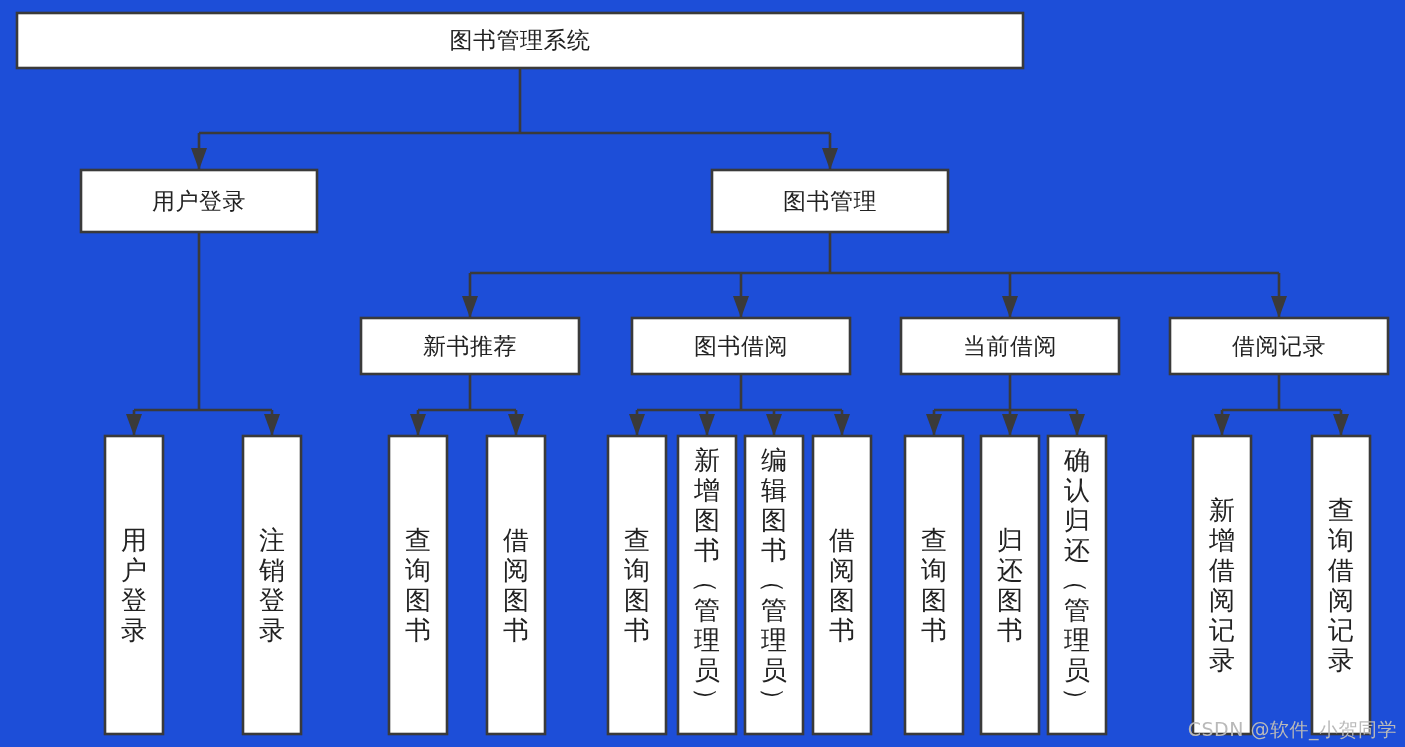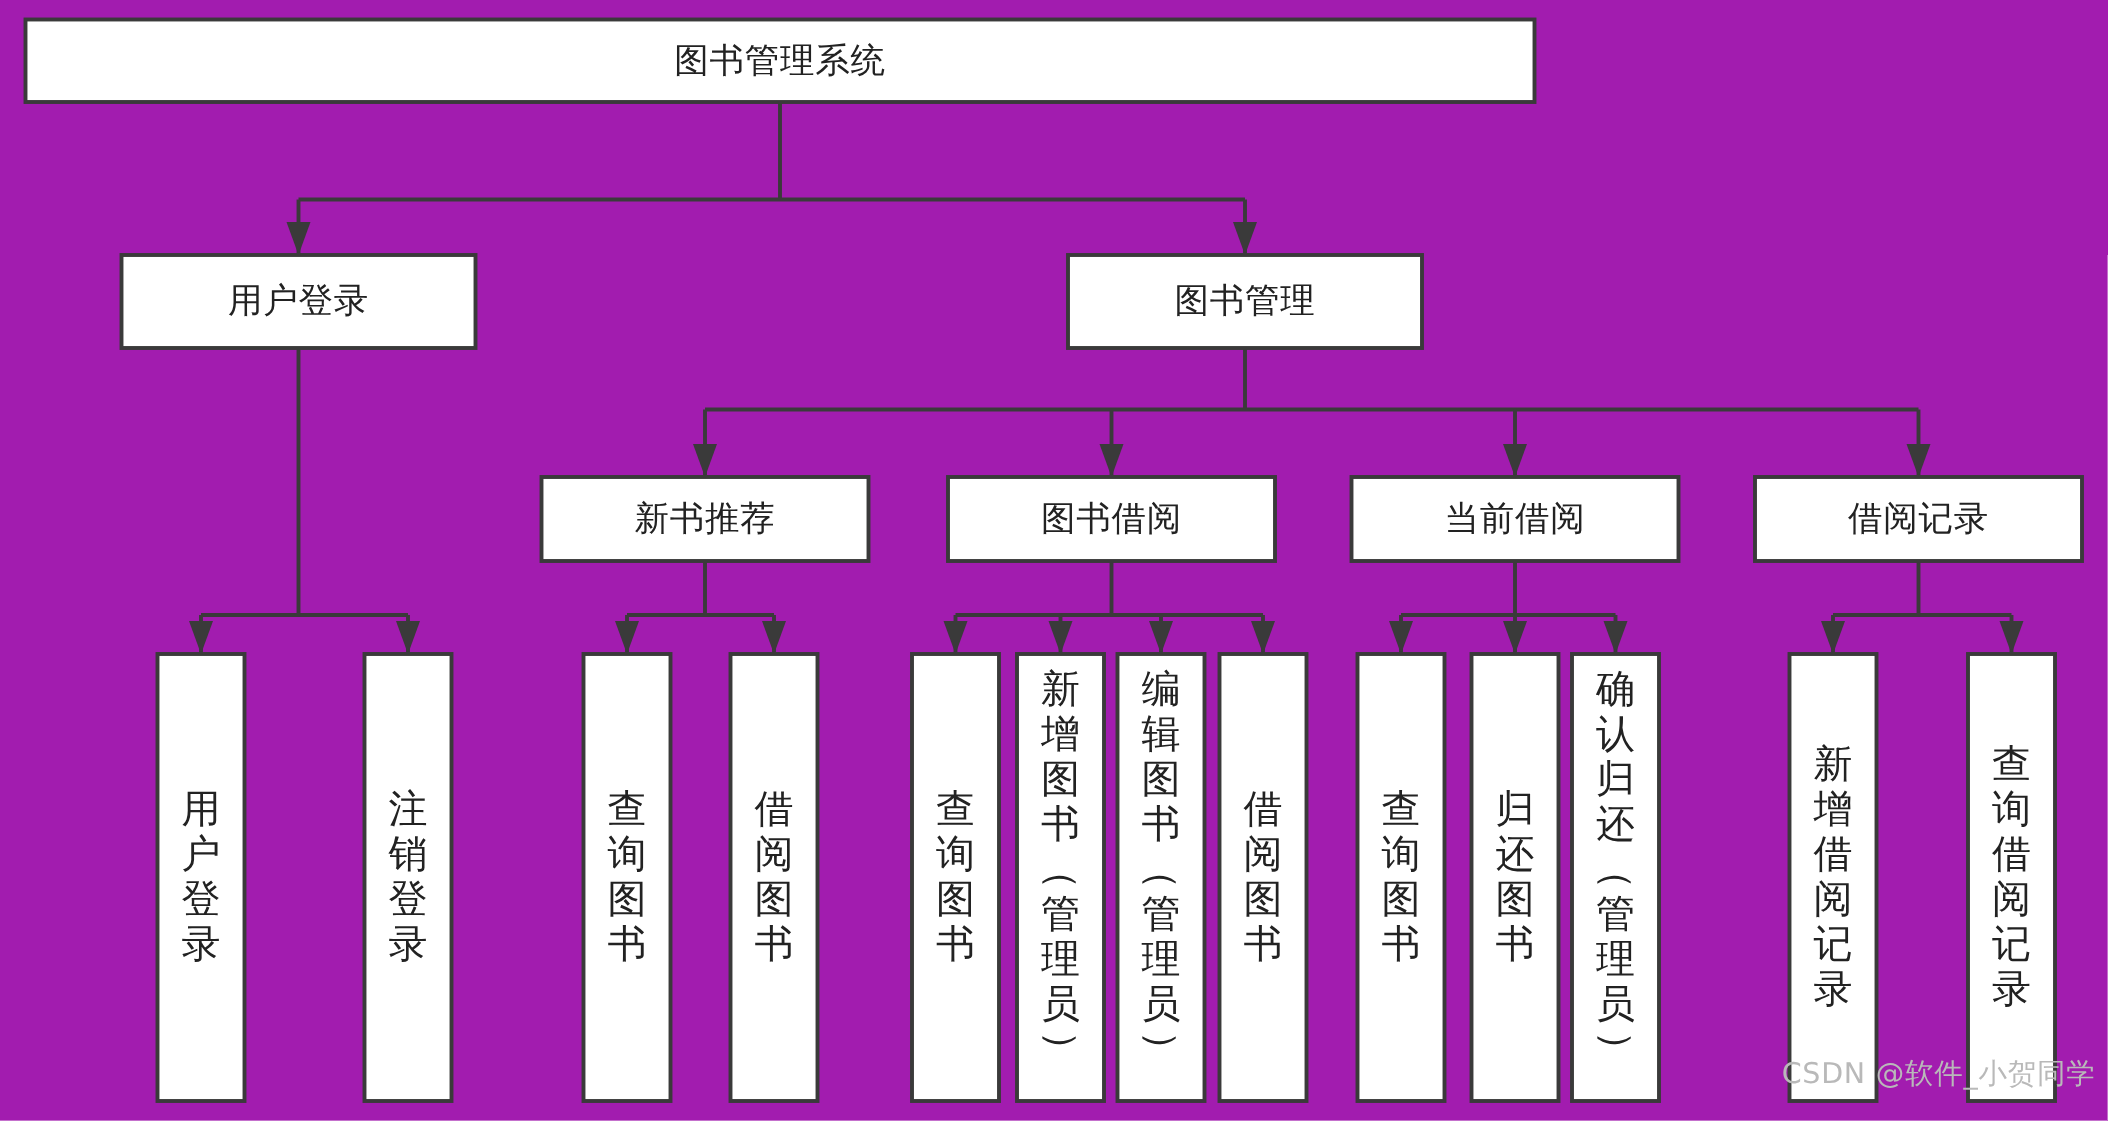--- a/index.html
+++ b/index.html
@@ -1,20 +1,20 @@
 <!DOCTYPE html>
 <html><head>
 <meta charset="utf-8">
 <style>
   html,body{margin:0;padding:0;background:#ffffff;}
   body{
     font-family:"DejaVu Sans","Liberation Sans",sans-serif;
     width:1405px;height:747px;overflow:hidden;
   }
-  #diagram-root{position:relative;width:1405px;height:747px;background:#a21caf;}
+  #diagram-root{position:relative;width:1405px;height:747px;background:#1d4ed8;}
   svg.flowchart{position:absolute;left:0;top:0;width:1405px;height:747px;display:block;}
   .node-box{fill:#ffffff;stroke:#3a3a3a;stroke-width:2.6;}
   .connector{fill:none;stroke:#3a3a3a;stroke-width:2.6;stroke-linecap:butt;}
   .arrowhead{fill:#3a3a3a;stroke:none;}
   text.node-label{
     font-family:"DejaVu Sans","Liberation Sans",sans-serif;
     fill:#222222;
     text-anchor:middle;
     dominant-baseline:middle;
   }
@@ -22,21 +22,21 @@
   text.vert-char{
     font-family:"DejaVu Sans","Liberation Sans",sans-serif;
     fill:#222222;
     font-size:26px;
     text-anchor:middle;
     dominant-baseline:central;
   }
   .watermark{
     position:absolute;
     right:8px;
-    bottom:18px;
+    bottom:4px;
     font-family:"DejaVu Sans","Liberation Sans",sans-serif;
     font-size:19px;
     color:#b9b9b9;
     white-space:nowrap;
     letter-spacing:0.5px;
     user-select:none;
   }
 </style>
 </head>
 <body>

